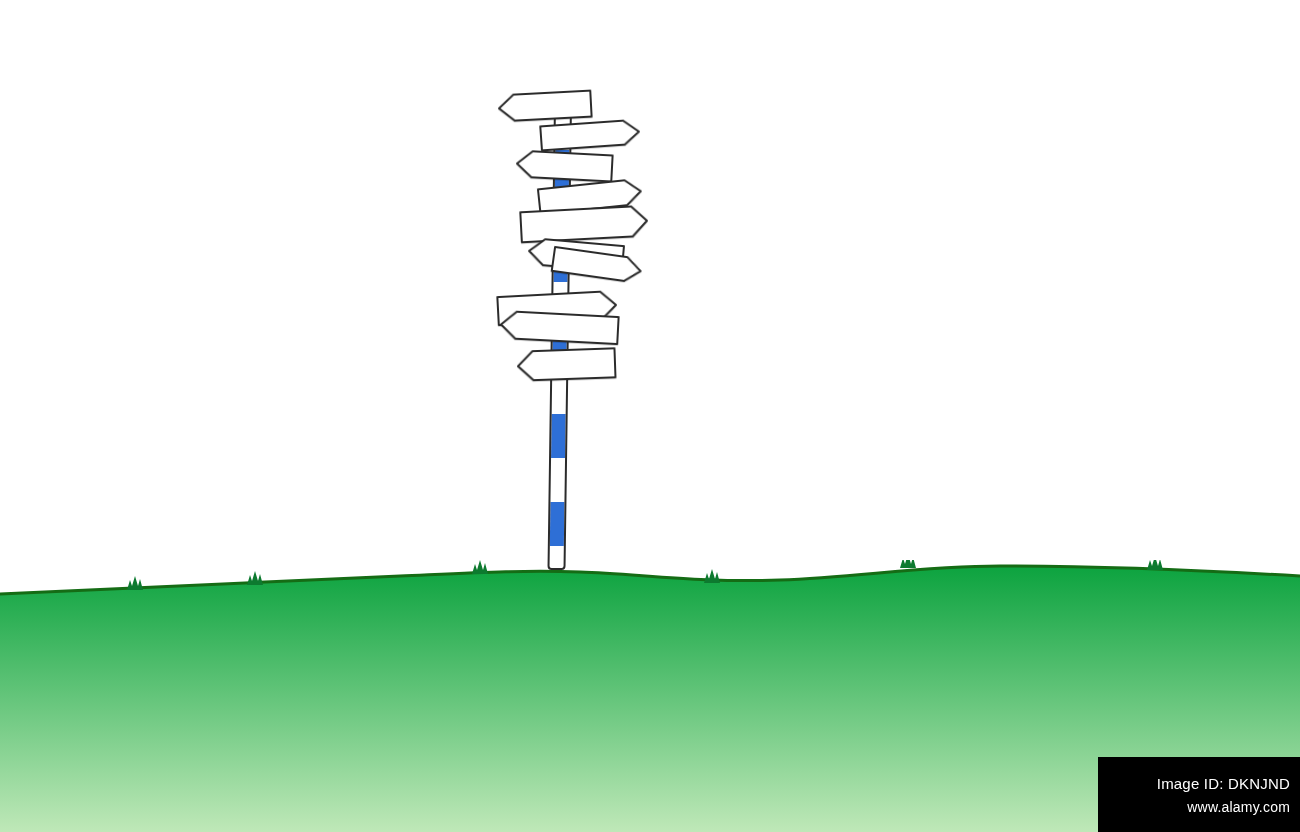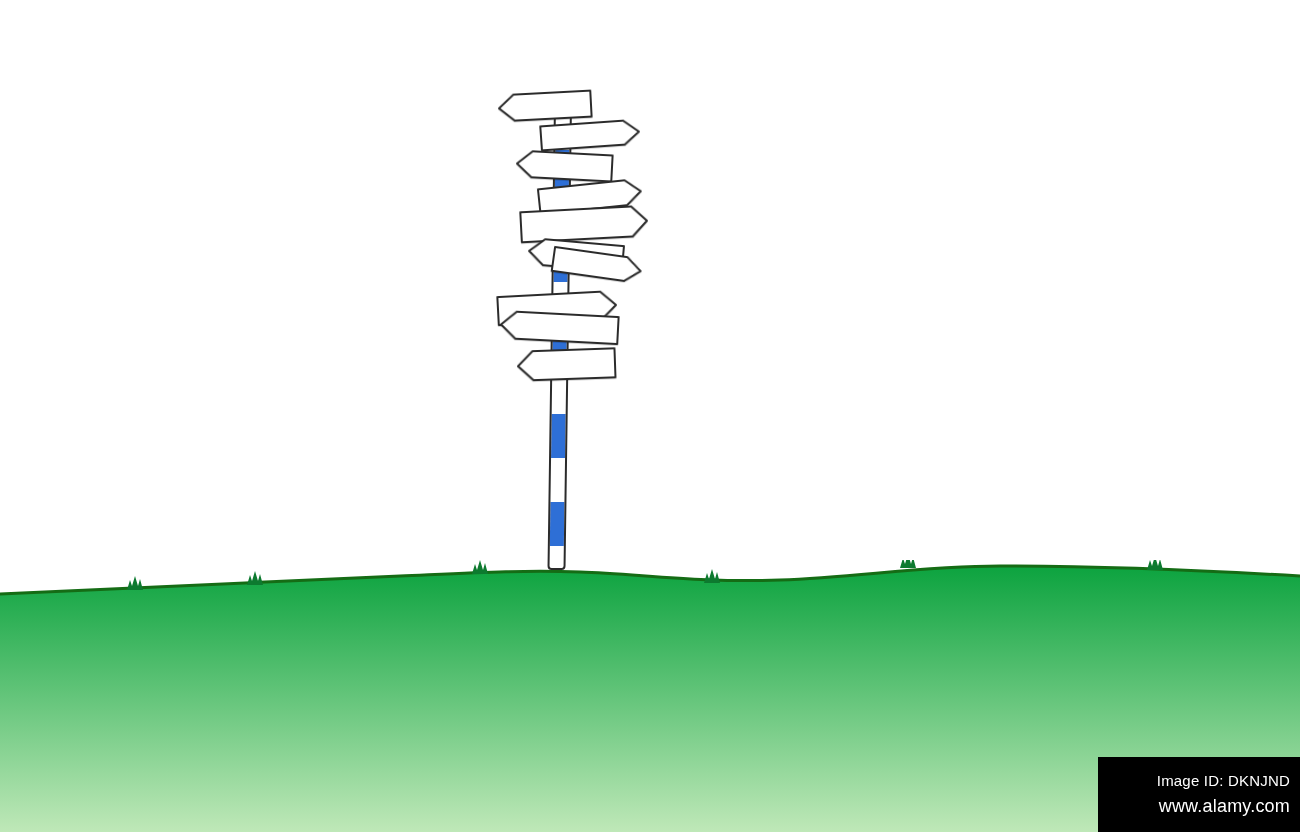--- a/index.html
+++ b/index.html
@@ -17,21 +17,21 @@
   }
   .signs-layer { position:absolute; left:0; top:0; width:100%; height:100%; z-index:3; pointer-events:none; }
   .sign { position:absolute; filter:drop-shadow(0 1px 0 rgba(0,0,0,0.15)); }
   .sign svg { display:block; }
   .watermark {
     position:absolute; right:0; bottom:0; width:202px; height:75px;
     display:flex; flex-direction:column; justify-content:center; align-items:flex-end;
     padding-right:10px; gap:7px; z-index:10;
   }
   .wm-id   { font-size:15px; letter-spacing:0.2px; }
-  .wm-site { font-size:18px; letter-spacing:0.2px; }
+  .wm-site { font-size:14px; letter-spacing:0.2px; }
 </style>
 </head>
 <body>
 
 <div class="canvas" id="canvas" style="background: rgb(255, 255, 255);">
 
   <svg class="grass-svg" width="1300" height="272" viewBox="0 0 1300 272">
     <defs>
       <linearGradient id="grassGrad" x1="0" y1="0" x2="0" y2="1">
         <stop id="grass-stop-top" offset="0" stop-color="#0ca33f"></stop>

